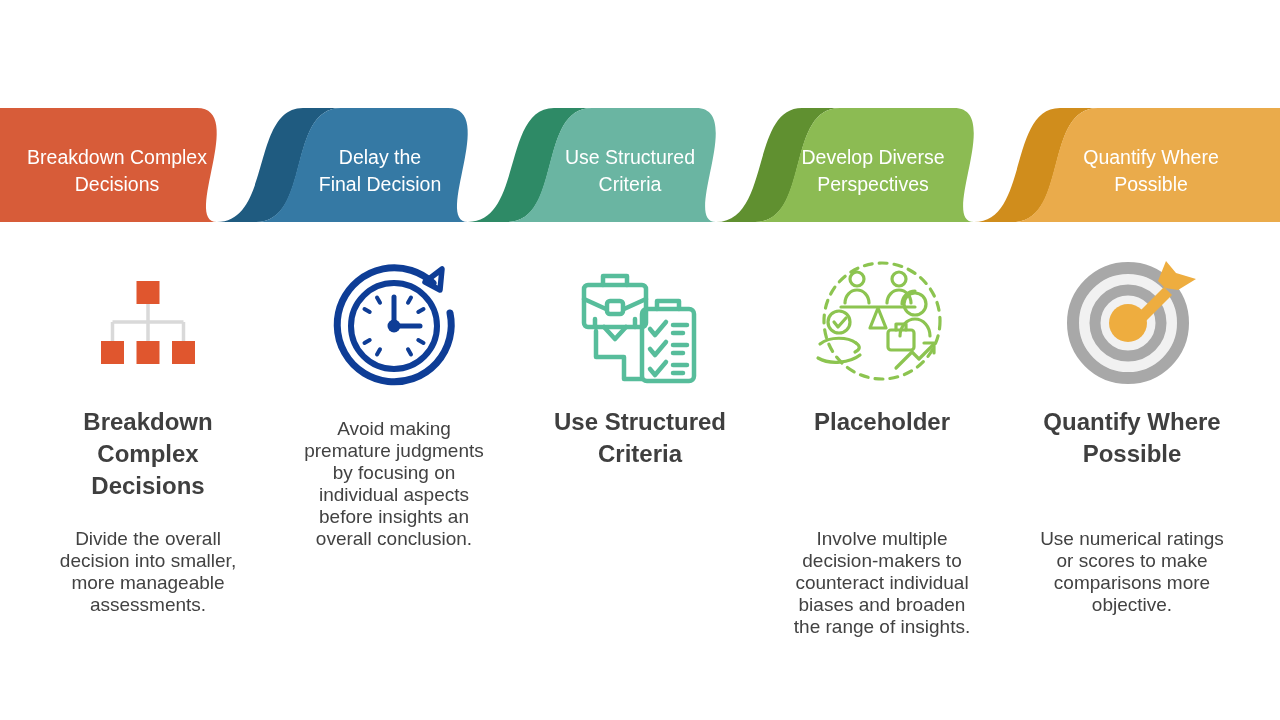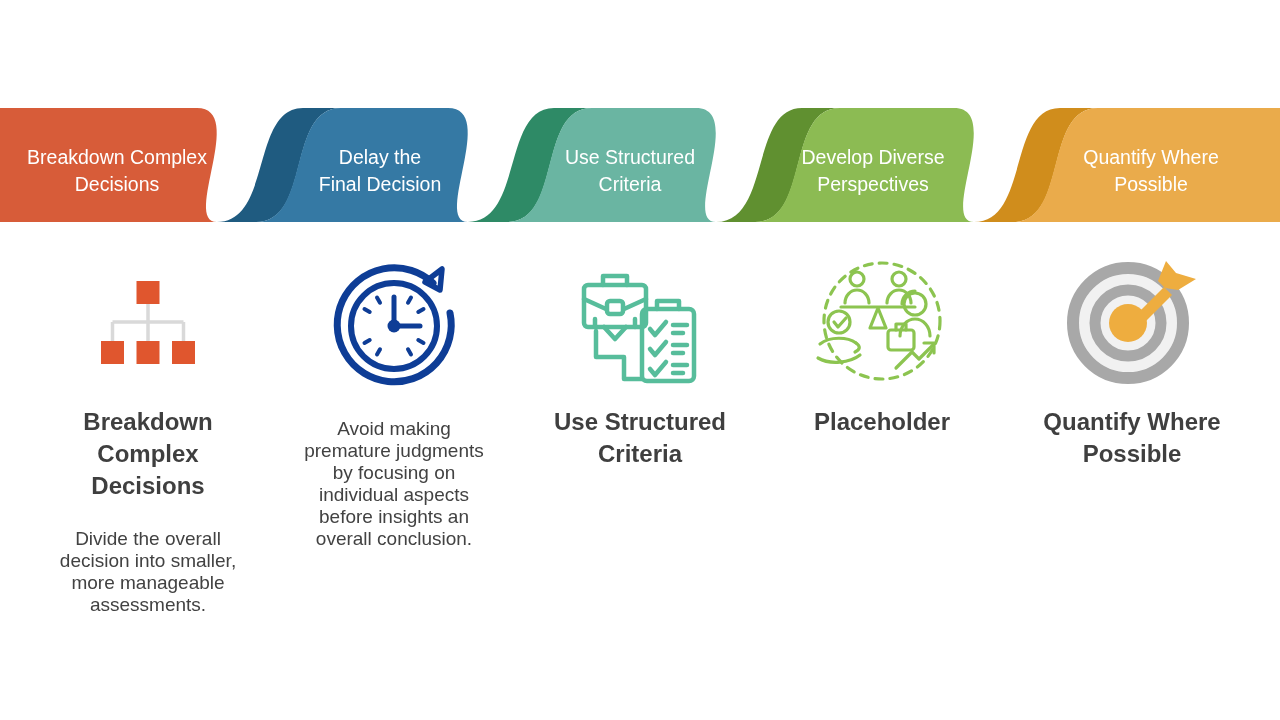--- a/index.html
+++ b/index.html
@@ -170,34 +170,43 @@
           <path d="M88,78 a15,17 0 0 1 30,0"></path>
           <rect x="76" y="72" width="26" height="20" rx="3"></rect>
           <path d="M84,72 v-6 h10 v6"></path>
 
           <path d="M84,110 L100,94 L107,101 L121,87"></path>
           <path d="M112,85 h10 v10"></path>
         </g>
       </svg>
     </div>
     <div class="col-heading">Placeholder</div>
+    <div class="col-body">Involve multiple
+decision-makers to
+counteract individual
+biases and broaden
+the range of insights.</div>
   </div>
 
   <div class="column" style="left:1022px">
     <div class="icon-box">
       <svg width="140" height="128" viewBox="0 0 140 128">
         <circle cx="66" cy="64" r="49" fill="#F1F1F1"></circle>
         <g fill="none">
           <circle cx="66" cy="64" r="55" stroke-width="12" stroke="#A8A8A8"></circle>
           <circle cx="66" cy="64" r="33" stroke-width="11" stroke="#A8A8A8"></circle>
         </g>
         <g fill="#EEAD3F">
           <circle cx="66" cy="64" r="19"></circle>
           <path d="M62,68 L102,28 L110,36 L70,76 Z"></path>
           <path d="M96,22 L104,2 L114,14 L134,20 L116,31 L103,29 Z"></path>
         </g>
       </svg>
     </div>
     <div class="col-heading">Quantify Where
 Possible</div>
+    <div class="col-body">Use numerical ratings
+or scores to make
+comparisons more
+objective.</div>
   </div>
 
 </div>
 
 </body></html>

